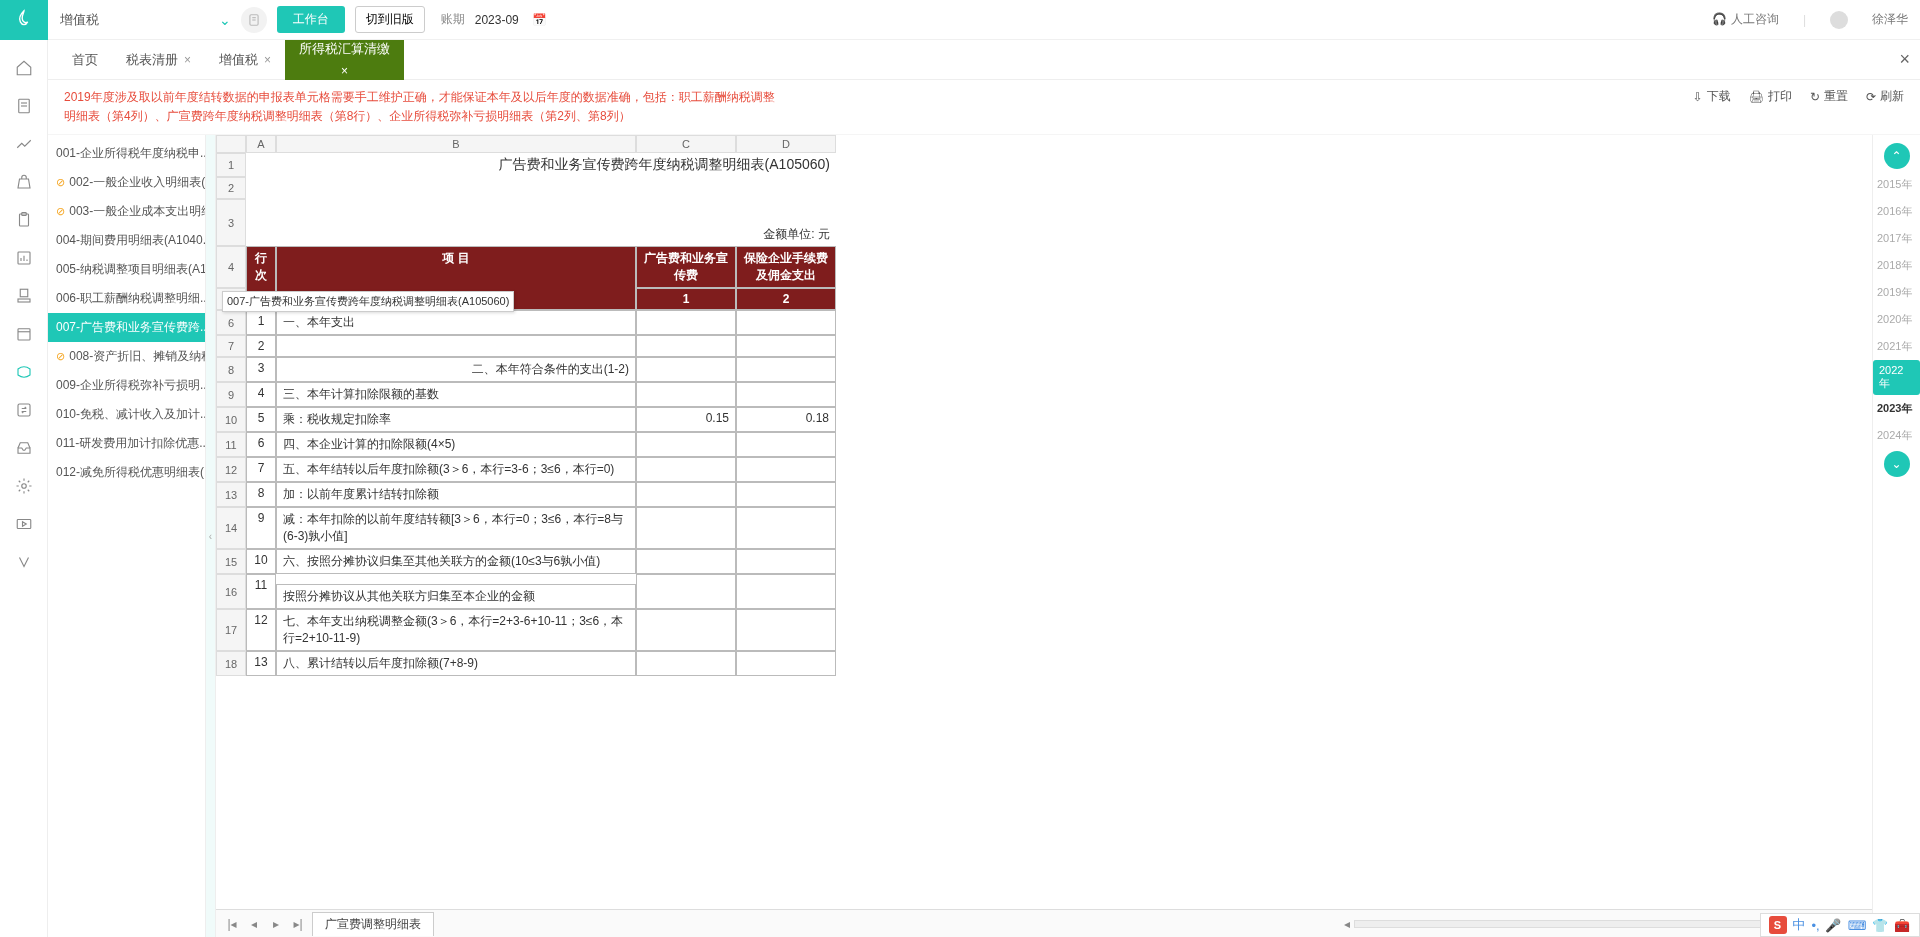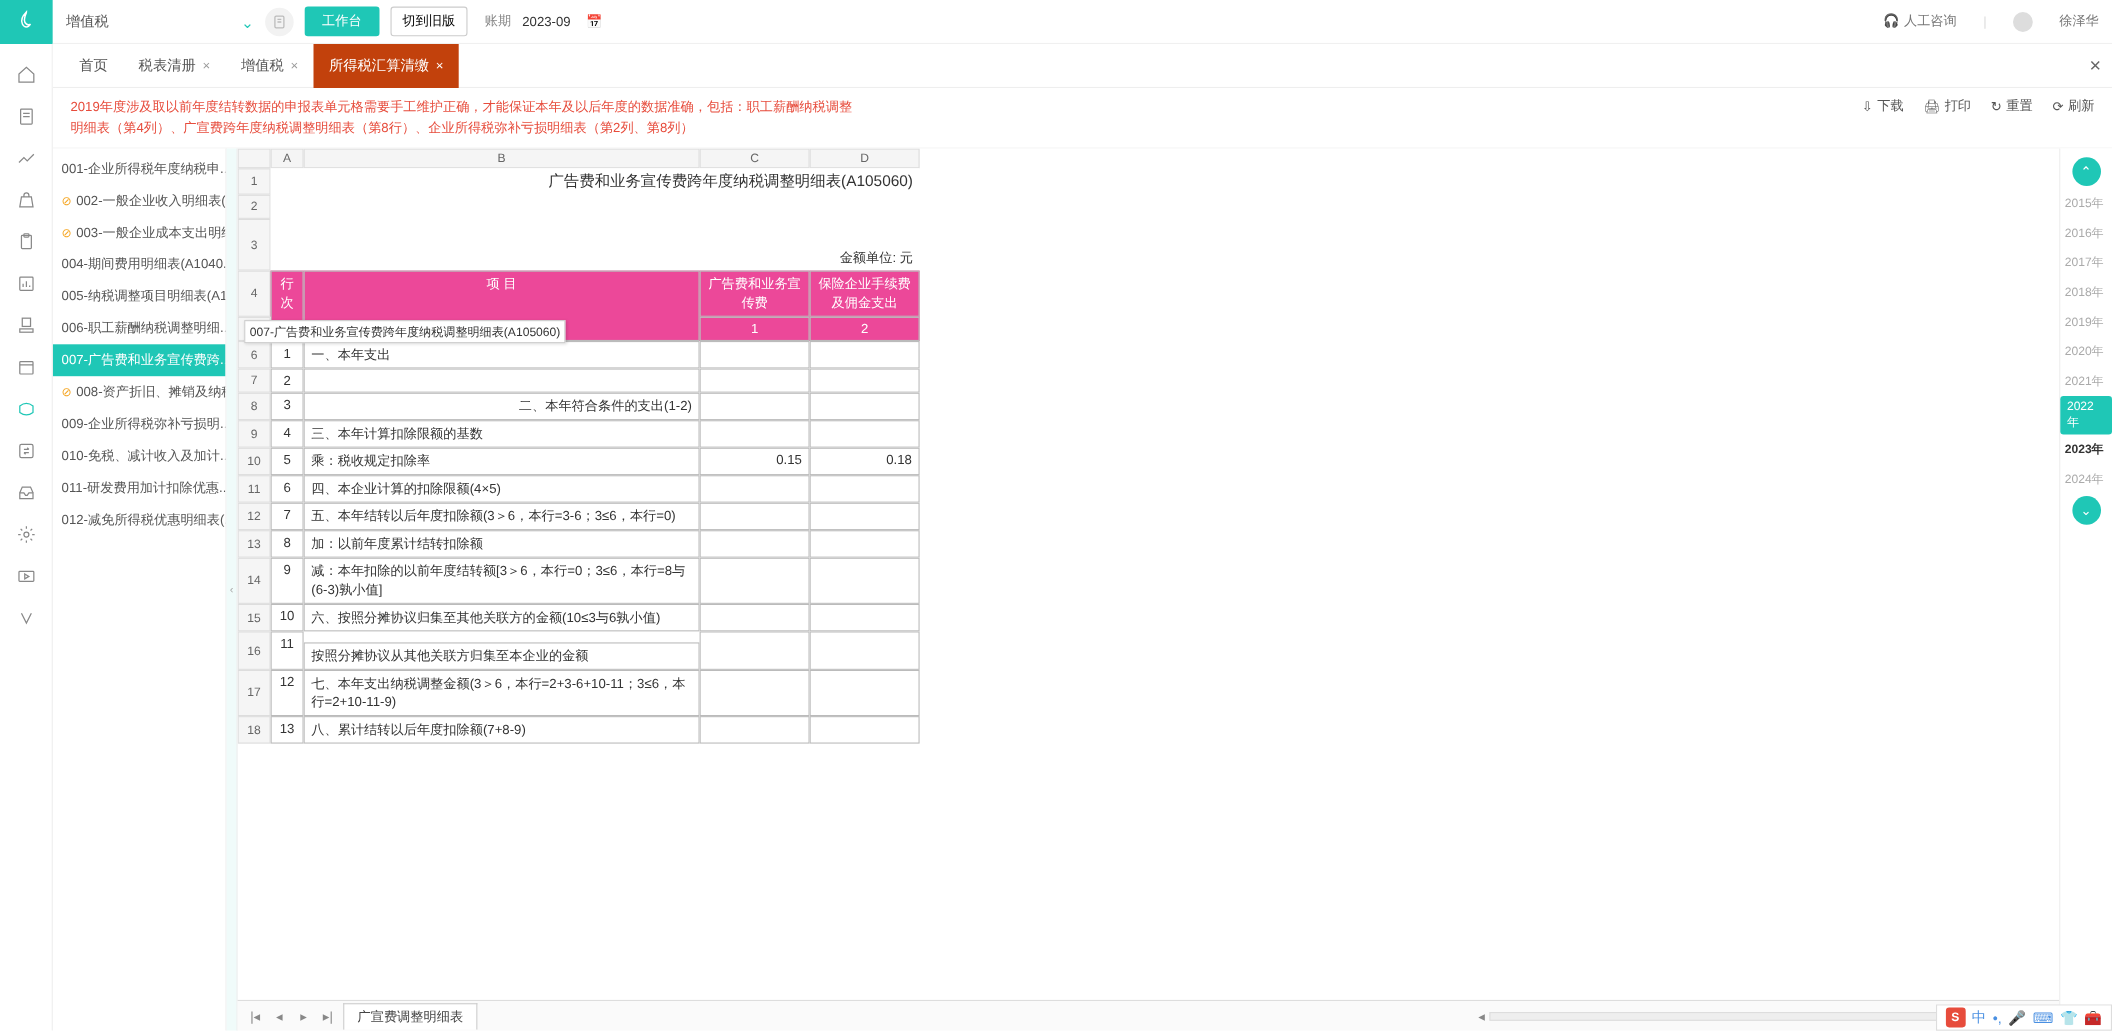--- a/index.html
+++ b/index.html
@@ -22,40 +22,40 @@
 .btn-outline { border: 1px solid #ccc; color: #000000; background: #fff; padding: 4px 10px; }
 .period-label { color: #888; margin-left: 6px; }
 .period-val { color: #333; }
 .cal-icon { color: #1fc7b6; margin-left: 4px; }
 .spacer { flex: 1; }
 .user-area { display: flex; align-items: center; gap: 24px; color: #777; }
 .avatar { width: 18px; height: 18px; border-radius: 50%; background: #ddd; display: inline-block; }
 .tabbar { height: 40px; background: #fff; display: flex; align-items: center; padding: 0 10px; border-bottom: 1px solid #eee; gap: 4px; position: relative; }
 .tab { padding: 0 14px; height: 40px; display: flex; align-items: center; gap: 6px; color: #555; cursor: pointer; font-size: 13px; }
 .tab .close { color: #999; font-size: 12px; }
-.tab.active { background: #c2410c; color: #fff; }
+.tab.active { background: #4d7c0f; color: #fff; flex-direction: column; }
 .tab.active .close { color: #fff; }
 .tabbar-close { position: absolute; right: 10px; font-size: 18px; color: #666; cursor: pointer; }
 .toolbar { padding: 8px 16px; display: flex; align-items: flex-start; border-bottom: 1px solid #f5f5f5; }
 .warning { color: #e74c3c; font-size: 12px; max-width: 720px; line-height: 1.6; }
 .actions { margin-left: auto; display: flex; gap: 18px; color: #555; }
 .action { display: flex; align-items: center; gap: 4px; cursor: pointer; font-size: 12px; }
 .content { flex: 1; display: flex; min-height: 0; position: relative; }
 .form-list { width: 158px; border-right: 1px solid #eee; overflow-y: auto; padding: 4px 0; }
 .form-item { padding: 6px 8px; font-size: 12px; color: #555; cursor: pointer; white-space: nowrap; overflow: hidden; text-overflow: ellipsis; display: flex; align-items: center; gap: 4px; }
 .form-item.active { background: #1fc7b6; color: #fff; }
 .form-item .warn { color: #f5a623; font-size: 11px; }
 .collapse-handle { width: 10px; background: #f0fbfa; cursor: pointer; display: flex; align-items: center; justify-content: center; color: #aaa; font-size: 10px; border-right: 1px solid #eee; }
 .sheet-wrap { flex: 1; display: flex; flex-direction: column; min-width: 0; }
 .sheet { flex: 1; overflow: auto; position: relative; }
 .grid { display: grid; grid-template-columns: 30px 30px 360px 100px 100px; }
 .hdr { background: #f5f5f5; border: 1px solid #ddd; text-align: center; padding: 2px 0; color: #666; font-size: 11px; }
 .rownum { background: #f5f5f5; border: 1px solid #ddd; text-align: center; color: #666; font-size: 11px; display: flex; align-items: center; justify-content: center; }
 .cell { border: 1px solid #bbb; padding: 3px 6px; font-size: 12px; background: #fff; min-height: 22px; }
-.cell.teal { background: #ec4899; color: #fff; text-align: center; font-weight: 400; }
+.cell.teal { background: #7f1d1d; color: #fff; text-align: center; font-weight: 700; }
 .cell.center { text-align: center; }
 .cell.right { text-align: right; }
 .cell.title { text-align: right; font-weight: 400; font-size: 14px; border: none; }
 .noborder { border: none; }
 .sheet-tabs { height: 28px; border-top: 1px solid #ddd; display: flex; align-items: center; padding: 0 8px; gap: 6px; background: #fafafa; font-size: 12px; }
 .sheet-nav { width: 16px; text-align: center; color: #888; cursor: pointer; }
 .sheet-tab { padding: 3px 12px; border: 1px solid #ccc; border-bottom: none; background: #fff; color: #444; cursor: pointer; }
 .sheet-zoom { margin-left: auto; display: flex; align-items: center; gap: 4px; color: #888; }
 .year-rail { width: 48px; background: #fff; border-left: 1px solid #eee; display: flex; flex-direction: column; align-items: center; padding-top: 8px; gap: 2px; }
 .year-btn { width: 26px; height: 26px; border-radius: 50%; background: #1fc7b6; color: #fff; display: flex; align-items: center; justify-content: center; cursor: pointer; font-size: 12px; }

